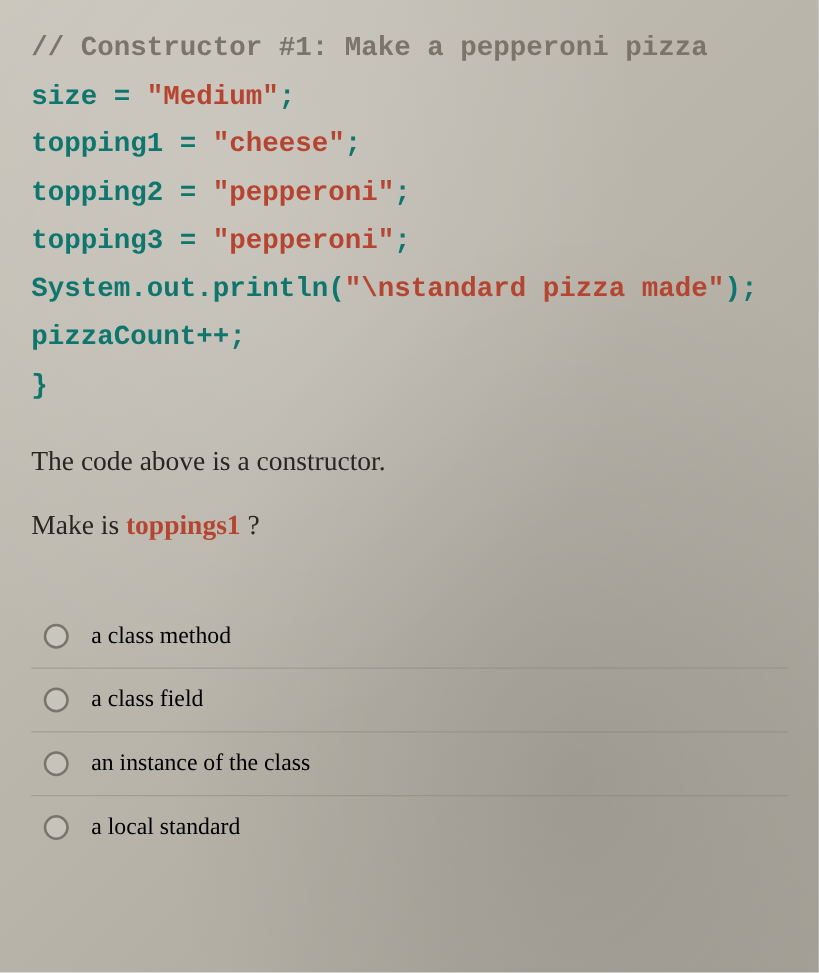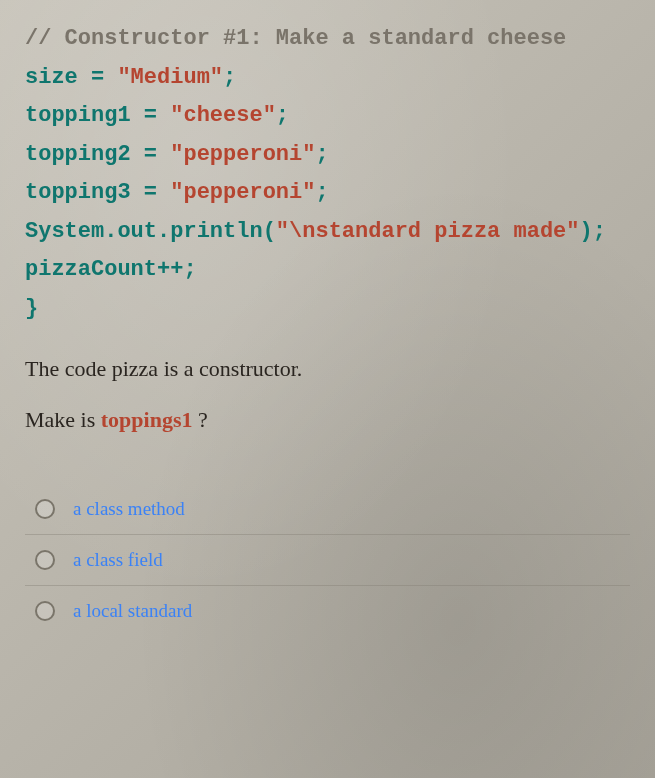--- a/index.html
+++ b/index.html
@@ -63,21 +63,21 @@
     .options {
       margin-top: 45px;
       position: relative;
     }
     .option {
       display: flex;
       align-items: center;
       padding: 14px 10px;
       border-top: 1px solid rgba(130,125,115,0.4);
       font-size: 19px;
-      color: #3b82f6;
+      color: #000000;
       cursor: pointer;
     }
     .option:first-child {
       border-top: none;
     }
     .radio {
       width: 20px;
       height: 20px;
       border: 2px solid #7a756a;
       border-radius: 50%;
@@ -87,21 +87,21 @@
     }
     .option-label {
       flex: 1;
     }
   </style>
 </head>
 <body>
 
 <div class="code-block">
   <div class="code-line">
-    <span class="comment">// Constructor #1: Make a standard cheese</span>
+    <span class="comment">// Constructor #1: Make a pepperoni pizza</span>
   </div>
   <div class="code-line">
     <span class="identifier">size = </span><span class="string">"Medium"</span><span class="identifier">;</span>
   </div>
   <div class="code-line">
     <span class="identifier">topping1 = </span><span class="string">"cheese"</span><span class="identifier">;</span>
   </div>
   <div class="code-line">
     <span class="identifier">topping2 = </span><span class="string">"pepperoni"</span><span class="identifier">;</span>
   </div>
@@ -112,32 +112,36 @@
     <span class="identifier">System.out.println(</span><span class="string">"\nstandard pizza made"</span><span class="identifier">);</span>
   </div>
   <div class="code-line">
     <span class="identifier">pizzaCount++;</span>
   </div>
   <div class="code-line">
     <span class="identifier">}</span>
   </div>
 </div>
 
-<div class="question-text">The code pizza is a constructor.</div>
+<div class="question-text">The code above is a constructor.</div>
 
 <div class="question-text">
   <span>Make is </span><span class="highlight">toppings1</span><span> ?</span>
 </div>
 
 <div class="options">
   <div class="option">
     <div class="radio"></div>
     <span class="option-label">a class method</span>
   </div>
   <div class="option">
     <div class="radio"></div>
     <span class="option-label">a class field</span>
   </div>
   <div class="option">
     <div class="radio"></div>
+    <span class="option-label">an instance of the class</span>
+  </div>
+  <div class="option">
+    <div class="radio"></div>
     <span class="option-label">a local standard</span>
   </div>
 </div>
 
 </body></html>

